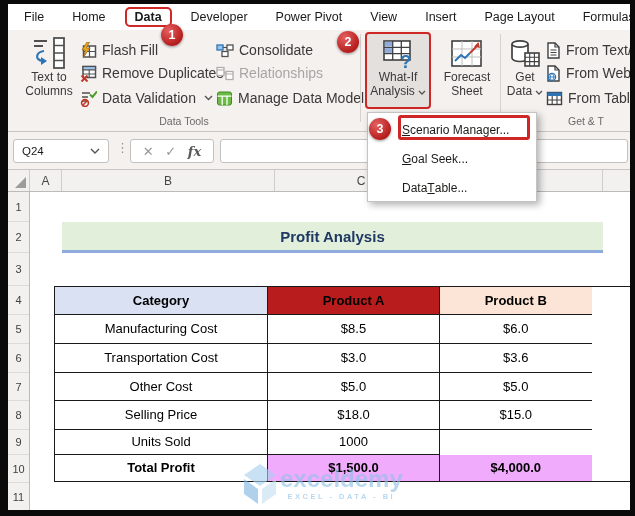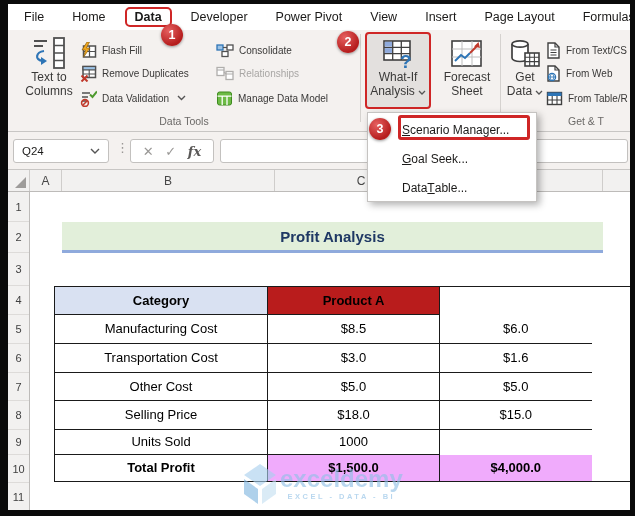--- a/index.html
+++ b/index.html
@@ -10,21 +10,21 @@
   
   .tabbar{position:absolute;left:0;top:0;width:622px;height:26px;background:#fff;display:flex;align-items:center;padding-left:2px;}
   .tab{padding:2px 14px;font-size:12.5px;color:#1b1a19;white-space:nowrap;cursor:default;}
   .tab.sel{font-weight:bold;border:2.5px solid #CF2626;border-radius:5px;padding:1px 8px;margin:0 5px;}
 
   
   .ribbon{position:absolute;left:0;top:26px;width:622px;height:102px;background:#f4f1ef;border-bottom:1px solid #c8c6c4;}
   .rsep{position:absolute;top:4px;height:88px;width:1px;background:#d5d2cf;}
   .bigbtn{position:absolute;display:flex;flex-direction:column;align-items:center;gap:1px;padding-top:4px;}
   .bigbtn .lbl{font-size:12px;color:#3a3938;line-height:13px;text-align:center;white-space:nowrap;}
-  .smallitem{position:absolute;display:flex;align-items:center;gap:5px;height:18px;font-size:10px;color:#3a3938;white-space:nowrap;}
+  .smallitem{position:absolute;display:flex;align-items:center;gap:5px;height:18px;font-size:14px;color:#3a3938;white-space:nowrap;}
   .smallitem.disabled{color:#a8a6a4;}
   .grouplbl{position:absolute;font-size:10.5px;color:#6b6967;text-align:center;white-space:nowrap;}
   .whatif{left:357px;top:2px;width:66px;height:77px;border:2.5px solid #CF2626;border-radius:4px;background:#e3e0de;}
   .chev{margin-left:3px;}
 
   
   .fbar{position:absolute;left:0;top:128px;width:622px;height:38px;background:#f4f1ef;border-bottom:1px solid #c8c6c4;}
   .namebox{position:absolute;left:5px;top:7px;width:96px;height:24px;background:#fff;border:1px solid #c3c1bf;border-radius:3px;display:flex;align-items:center;padding:0 8px;font-size:11.5px;color:#1b1a19;}
   .namebox .spacer{flex:1;}
   .dots{position:absolute;left:108px;top:8px;color:#9a9896;font-size:13px;letter-spacing:0;}
@@ -306,30 +306,31 @@
       <div class="gut" style="height:28px;">10</div>
       <div class="gut" style="height:27px;border-bottom:none;">11</div>
     </div>
 
     <div class="titlebar">Profit Analysis</div>
 
     <div class="xtable">
       <div class="xrow">
         <div class="xcell cb hb bg-cat" style="height:27.5px;">Category</div>
         <div class="xcell cc hb bg-pa" style="height:27.5px;">Product A</div>
+        <div class="xcell cd hb bg-pb" style="height:27.5px;">Product B</div>
       </div>
       <div class="xrow">
         <div class="xcell cb" style="height:29px;">Manufacturing Cost</div>
         <div class="xcell cc" style="height:29px;">$8.5</div>
         <div class="xcell cd" style="height:29px;">$6.0</div>
       </div>
       <div class="xrow">
         <div class="xcell cb" style="height:29px;">Transportation Cost</div>
         <div class="xcell cc" style="height:29px;">$3.0</div>
-        <div class="xcell cd" style="height:29px;">$1.6</div>
+        <div class="xcell cd" style="height:29px;">$3.6</div>
       </div>
       <div class="xrow">
         <div class="xcell cb" style="height:28px;">Other Cost</div>
         <div class="xcell cc" style="height:28px;">$5.0</div>
         <div class="xcell cd" style="height:28px;">$5.0</div>
       </div>
       <div class="xrow">
         <div class="xcell cb" style="height:29px;">Selling Price</div>
         <div class="xcell cc" style="height:29px;">$18.0</div>
         <div class="xcell cd" style="height:29px;">$15.0</div>

